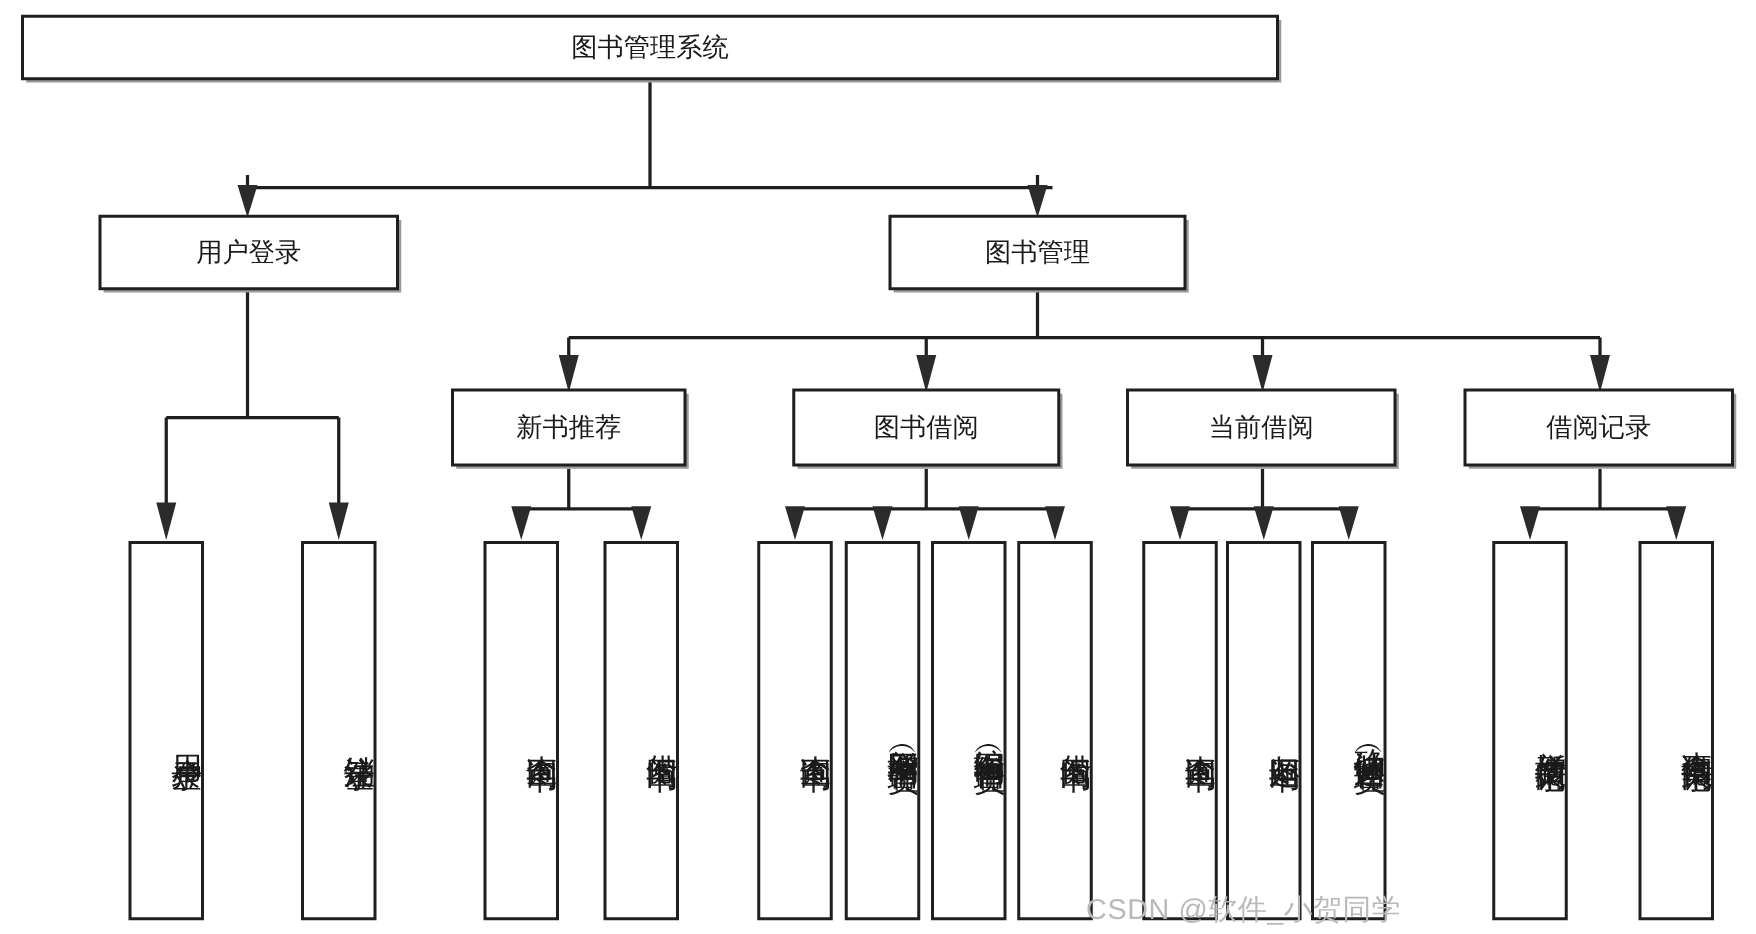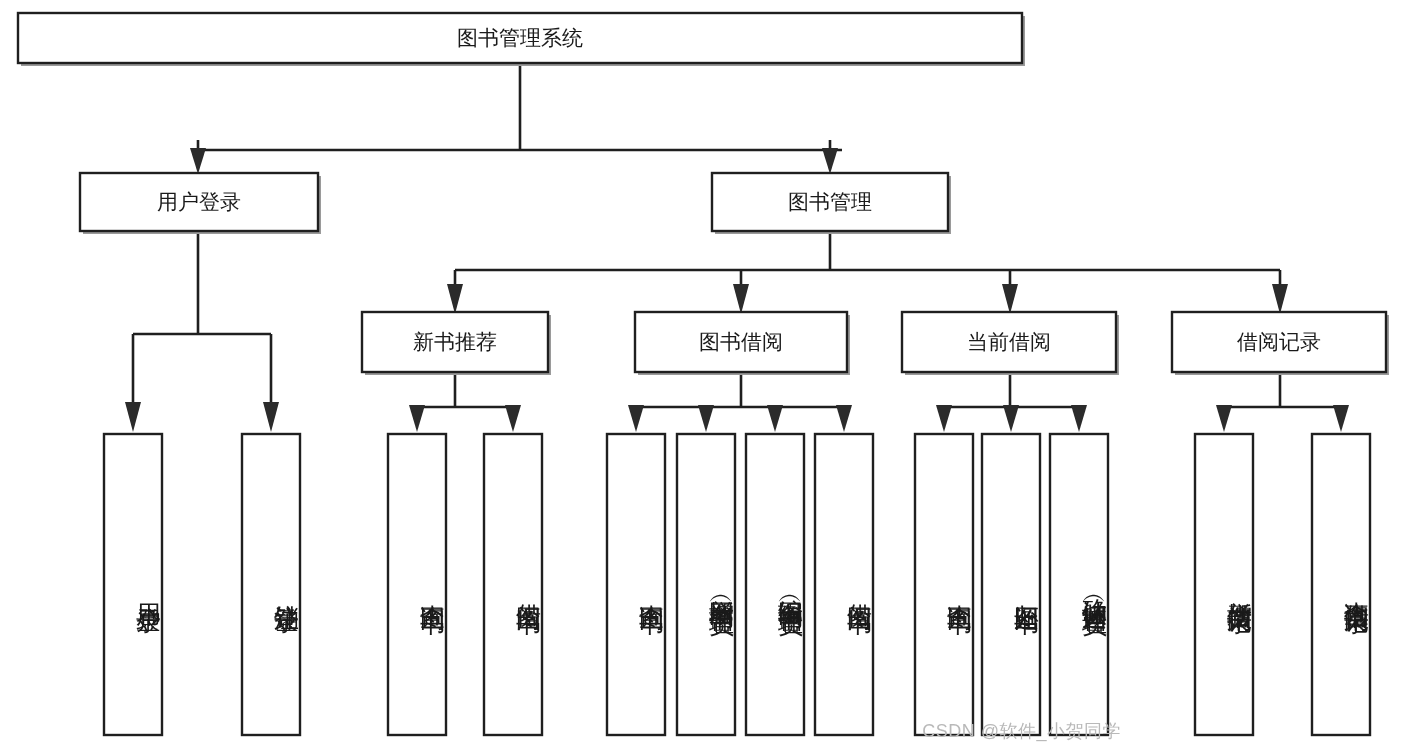--- a/index.html
+++ b/index.html
@@ -63,21 +63,21 @@
     text-align: center;
     white-space: nowrap;
     pointer-events: none;
     user-select: none;
   }
   .watermark {
     position: absolute;
     right: 12px;
     bottom: 4px;
     font-family: "Liberation Sans", "DejaVu Sans", sans-serif;
-    font-size: 18px;
+    font-size: 23px;
     color: #b9b9b9;
     letter-spacing: 0.5px;
     white-space: nowrap;
   }
 </style>
 </head>
 <body>
 
 <div id="diagram-root">
 

